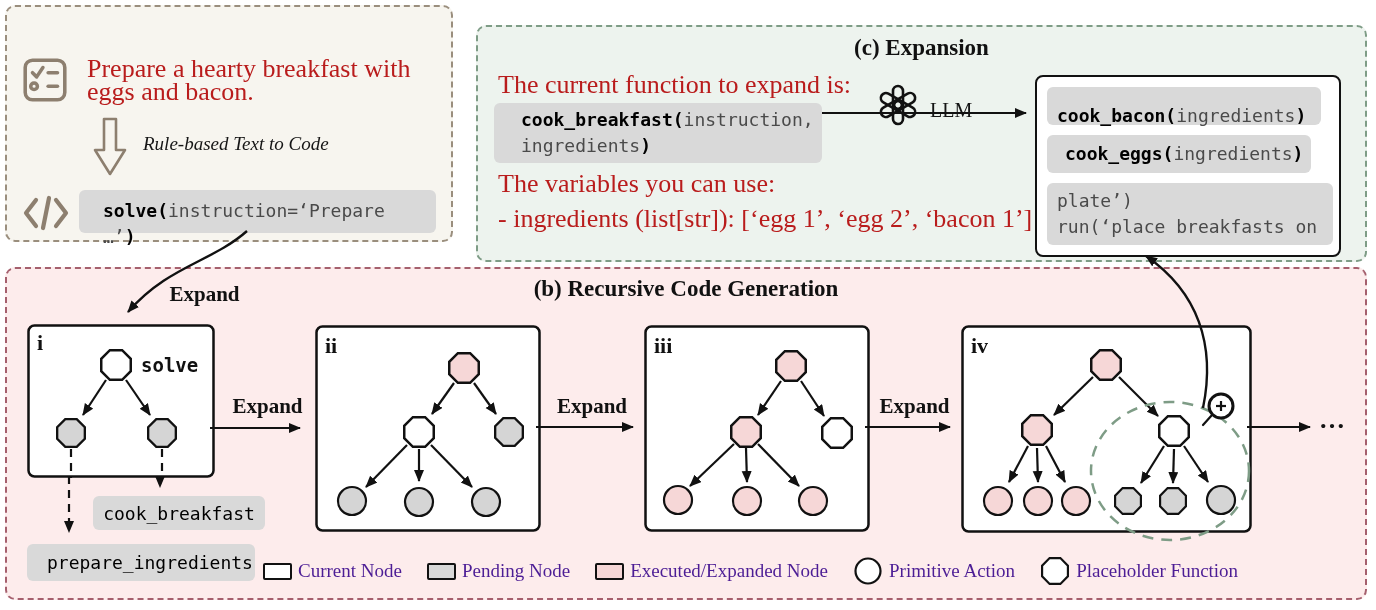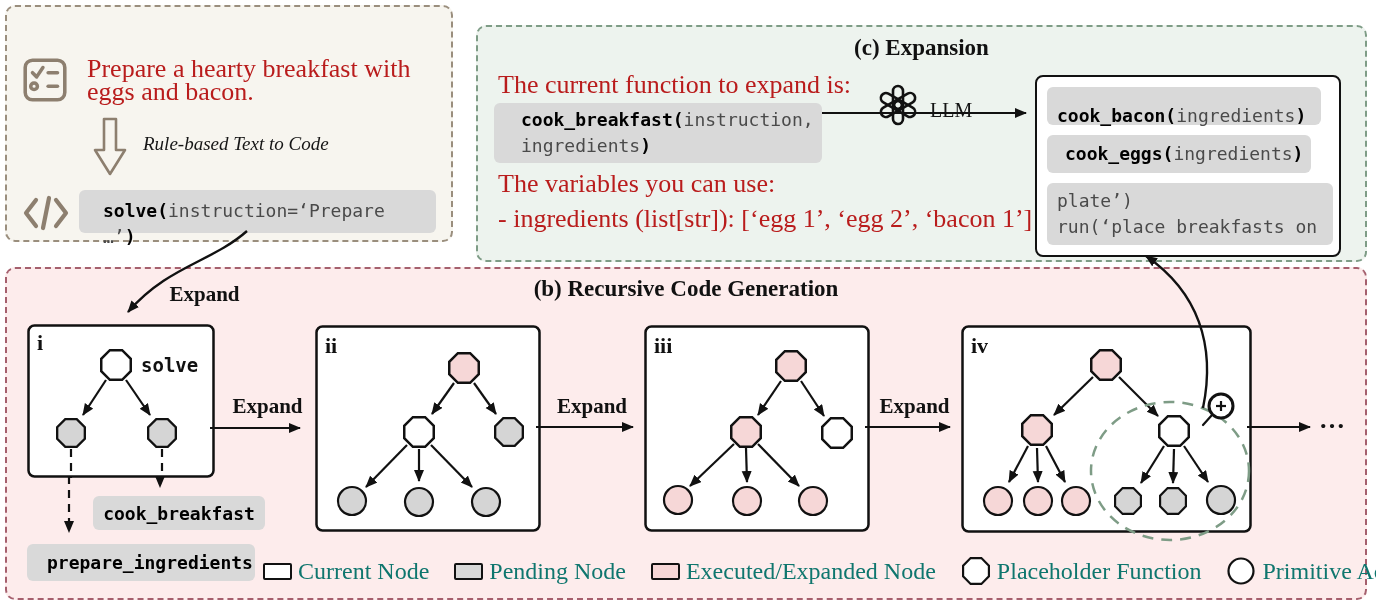--- a/index.html
+++ b/index.html
@@ -13,40 +13,40 @@
              background:#edf3ee; border:2.5px dashed #7e9c86;margin-top:20px; }
   #panel-b { left:5px; top:267px; width:1362px; height:333px;
              background:#fdecec; border:2.5px dashed #a55f6d; }
   .ptitle { position:absolute; left:0; right:0; text-align:center;
             font-weight:bold; font-size:23px; color:#111; }
   .body-text { font-size:26px; line-height:23px; color:#b91c1c; }
   .chip { position:absolute; background:#d9d9d9; border-radius:6px;
           font-family:"DejaVu Sans Mono", monospace; font-size:18px; line-height:26px; }
   .chip .b { font-weight:bold; color:#000; }
   .chip .g { color:#4a4a4a; }
-  .chip-solid { font-weight:bold; color:#000; text-align:center;
+  .chip-solid { font-weight:normal; color:#000; text-align:center;
                 font-family:"DejaVu Sans Mono", monospace; }
   .outbox { position:absolute; background:#fff; border:2.5px solid #111; border-radius:8px; }
   .flow-label { position:absolute; font-weight:bold; font-size:21px; color:#111; text-align:center; }
   .tree-svg { position:absolute; }
   .tree-svg line { stroke:#111; stroke-width:2.2; }
   .tree-svg line.dash, svg line.dash { stroke-dasharray:8 6; }
   .boxr { fill:#ffffff; stroke:#111; stroke-width:2.5; }
   .n-white { fill:#ffffff; } .n-gray { fill:#d5d5d5; } .n-pink { fill:#f6d7d7; }
   circle.node { stroke:#111; stroke-width:2.2; }
   text.step { font:bold 22px "Liberation Serif", serif; fill:#111; }
   text.solvelbl { font:bold 19px "DejaVu Sans Mono", monospace; fill:#111; }
   #overlay { position:absolute; left:0; top:0; width:1376px; height:610px;
              pointer-events:none; z-index:6; }
   #overlay .curve { fill:none; stroke:#111; stroke-width:2.4; }
   #overlay line { stroke:#111; stroke-width:2.2; }
   #overlay .gell { fill:none; stroke:#7e9c86; stroke-width:2.5; stroke-dasharray:11 8; }
   .legend-row { position:absolute; display:flex; align-items:center; gap:25px; }
   .legend-item { display:flex; align-items:center; gap:6px; }
-  .legend-item .lab { font-size:24px; color:#0f766e; white-space:nowrap;font-family:Liberation Serif, serif; }
+  .legend-item .lab { font-size:19px; color:#4c1d95; white-space:nowrap;font-family:Liberation Serif, serif; }
   .sw-rect { width:29px; height:17px; border:2.5px solid #111; border-radius:2px; }
   .sw-white { background:#ffffff; } .sw-gray { background:#d8d8d8; } .sw-pink { background:#f5d6d6; }
   .brown-ic { stroke:#8d7f6f; fill:none; stroke-linecap:round; stroke-linejoin:round; }
   .italic-lab { font-style:italic; font-size:19px; color:#161616; }
 </style>
 </head>
 <body>
 
 <svg width="0" height="0" style="position:absolute" aria-hidden="true">
   <defs>
@@ -219,29 +219,29 @@
     <div class="legend-item">
       <div class="sw-rect sw-gray"></div>
       <div class="lab">Pending Node</div>
     </div>
     <div class="legend-item">
       <div class="sw-rect sw-pink"></div>
       <div class="lab">Executed/Expanded Node</div>
     </div>
     <div class="legend-item">
       <svg width="30" height="30">
+        <circle class="node n-white" cx="15" cy="15" r="12.5" stroke-width="2.6"></circle>
+      </svg>
+      <div class="lab">Primitive Action</div>
+    </div>
+    <div class="legend-item">
+      <svg width="30" height="30">
         <use href="#octa" x="1" y="1" width="28" height="28" class="n-white"></use>
       </svg>
       <div class="lab">Placeholder Function</div>
-    </div>
-    <div class="legend-item">
-      <svg width="30" height="30">
-        <circle class="node n-white" cx="15" cy="15" r="12.5" stroke-width="2.6"></circle>
-      </svg>
-      <div class="lab">Primitive Action</div>
     </div>
   </div>
 </div>
 
 <svg id="overlay">
 
   <path class="curve" d="M 247,231 C 212,262 168,266 128,312" marker-end="url(#ah)"></path>
 
   <line x1="822" y1="113" x2="1026" y2="113" marker-end="url(#ah)"></line>
 

